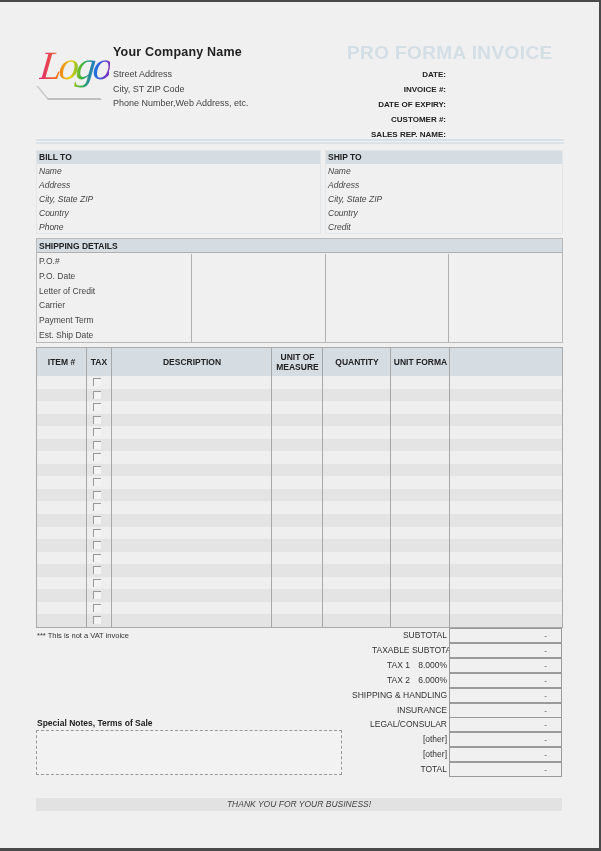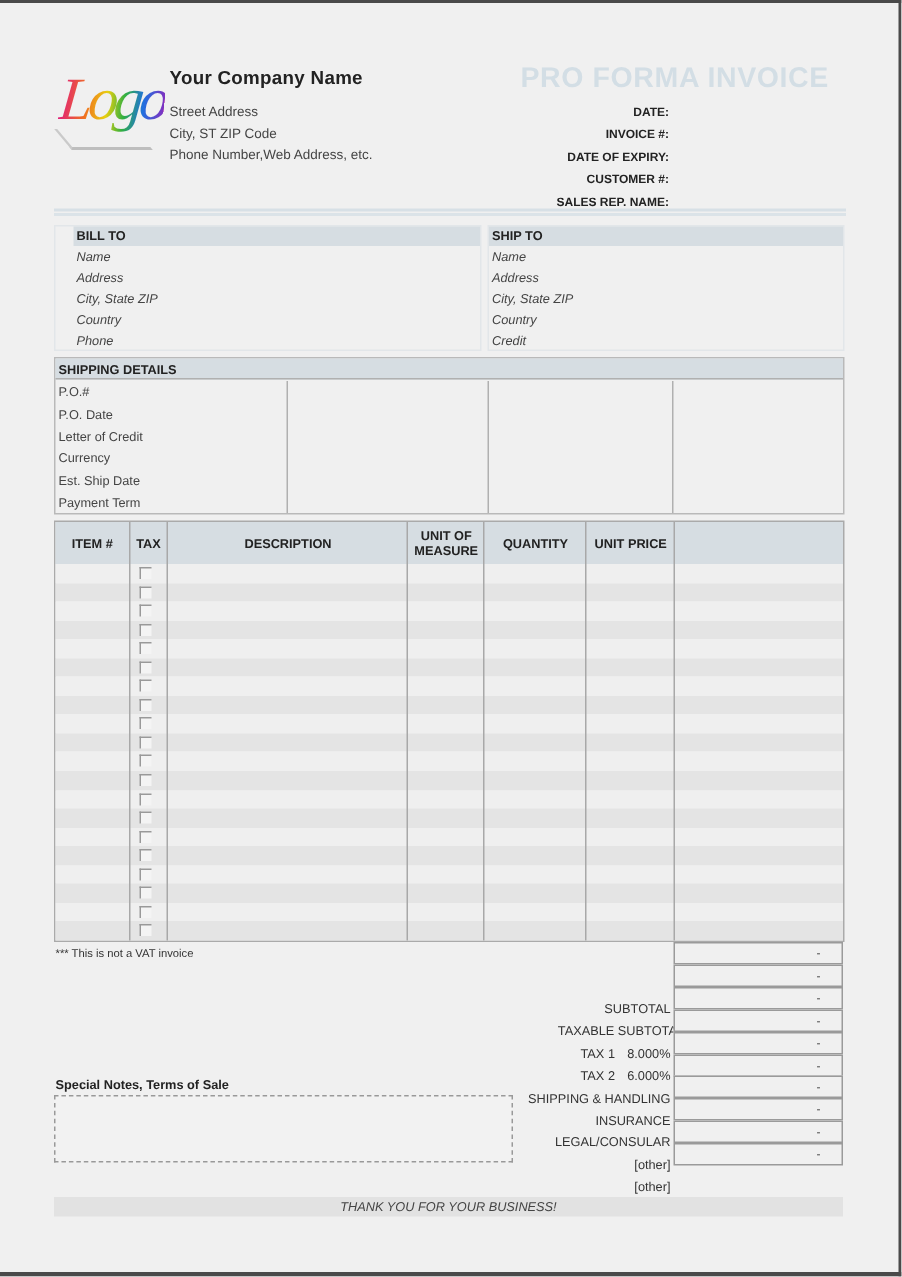--- a/index.html
+++ b/index.html
@@ -64,21 +64,21 @@
   .row { height: 12.55px; width: 525px; position: relative; }
   .row:nth-child(odd) { background: #efefef; }
   .row:nth-child(even) { background: #e4e4e4; }
   .tax-box { position: absolute; left: 56px; top: 2px; width: 8px; height: 8px;
     border-top: 1.5px solid #999; border-left: 1.5px solid #999; background: #f4f4f4; }
   .col-line { position: absolute; top: 0; bottom: 0; width: 1px; background: #a8a8a8; }
 
   .vat-note { left: 37px; top: 631px; font-size: 7.5px; color: #333; }
 
   
-  .tot-label { font-size: 8.5px; color: #333; text-align: left; white-space: nowrap; margin-top: 37px; }
+  .tot-label { font-size: 8.5px; color: #333; text-align: left; white-space: nowrap; }
   .tot-box { position: absolute; left: 449px; width: 113px; height: 15px; border: 1px solid #9a9a9a; background: #f0f0f0;
     font-size: 8px; color: #444; text-align: right; padding-right: 14px; line-height: 13px; }
 
   .notes-label { left: 37px; top: 718px; font-size: 8.5px; font-weight: bold; color: #222; }
   .notes-box { left: 36px; top: 730px; width: 306px; height: 45px; border: 1px dashed #999; background: #f2f2f2; }
 
   .thanks-bar { left: 36px; top: 798px; width: 526px; height: 13px; background: #e2e2e2;
     font-size: 8.5px; font-style: italic; color: #444; text-align: center; line-height: 13px; }
 </style>
 </head>
@@ -105,21 +105,21 @@
 <div class="abs meta-value" style="top:84px"></div>
 <div class="abs meta-label" style="top:100px">DATE OF EXPIRY:</div>
 <div class="abs meta-value" style="top:99px"></div>
 <div class="abs meta-label" style="top:115px">CUSTOMER #:</div>
 <div class="abs meta-value" style="top:114px"></div>
 <div class="abs meta-label" style="top:130px">SALES REP. NAME:</div>
 <div class="abs meta-value" style="top:129px"></div>
 
 <div class="abs header-rule"></div>
 
-<div class="abs addr-block" style="left:36px;top:150px;width:285px;height:84px;padding-left:12px;">
+<div class="abs addr-block" style="left:36px;top:150px;width:285px;height:84px;">
   <div class="section-head">BILL TO</div>
   <div class="addr-line">Name</div>
   <div class="addr-line">Address</div>
   <div class="addr-line">City, State ZIP</div>
   <div class="addr-line">Country</div>
   <div class="addr-line">Phone</div>
 </div>
 
 <div class="abs addr-block" style="left:325px;top:150px;width:238px;height:84px;">
   <div class="section-head">SHIP TO</div>
@@ -129,39 +129,39 @@
   <div class="addr-line">Country</div>
   <div class="addr-line">Credit</div>
 </div>
 
 <div class="abs ship-box">
   <div class="section-head">SHIPPING DETAILS</div>
   <div class="ship-col" style="left:0;width:154px;">
     <div class="ship-line">P.O.#</div>
     <div class="ship-line">P.O. Date</div>
     <div class="ship-line">Letter of Credit</div>
-    <div class="ship-line">Currency</div>
+    <div class="ship-line">Carrier</div>
+    <div class="ship-line">Payment Term</div>
     <div class="ship-line">Est. Ship Date</div>
-    <div class="ship-line">Payment Term</div>
   </div>
   <div class="vline" style="left:154px"></div>
   <div class="ship-col" style="left:155px;width:133px;"></div>
   <div class="vline" style="left:288px"></div>
   <div class="vline" style="left:411px"></div>
   <div class="ship-col" style="left:412px;width:113px;"></div>
 </div>
 
 <div class="abs items">
   <div class="items-head">
     <div class="col-head" style="left:0;width:49px;">ITEM #</div>
     <div class="col-head" style="left:50px;width:24px;">TAX</div>
     <div class="col-head" style="left:75px;width:160px;text-align:center;">DESCRIPTION</div>
     <div class="col-head" style="left:235px;width:51px;">UNIT OF MEASURE</div>
     <div class="col-head" style="left:286px;width:68px;">QUANTITY</div>
-    <div class="col-head" style="left:354px;width:59px;">UNIT PRICE</div>
+    <div class="col-head" style="left:354px;width:59px;">UNIT FORMA</div>
   </div>
   <div class="rows" id="item-rows">
       <div class="row">
         <div class="tax-box"></div>
       </div>
       <div class="row">
         <div class="tax-box"></div>
       </div>
       <div class="row">
         <div class="tax-box"></div>

